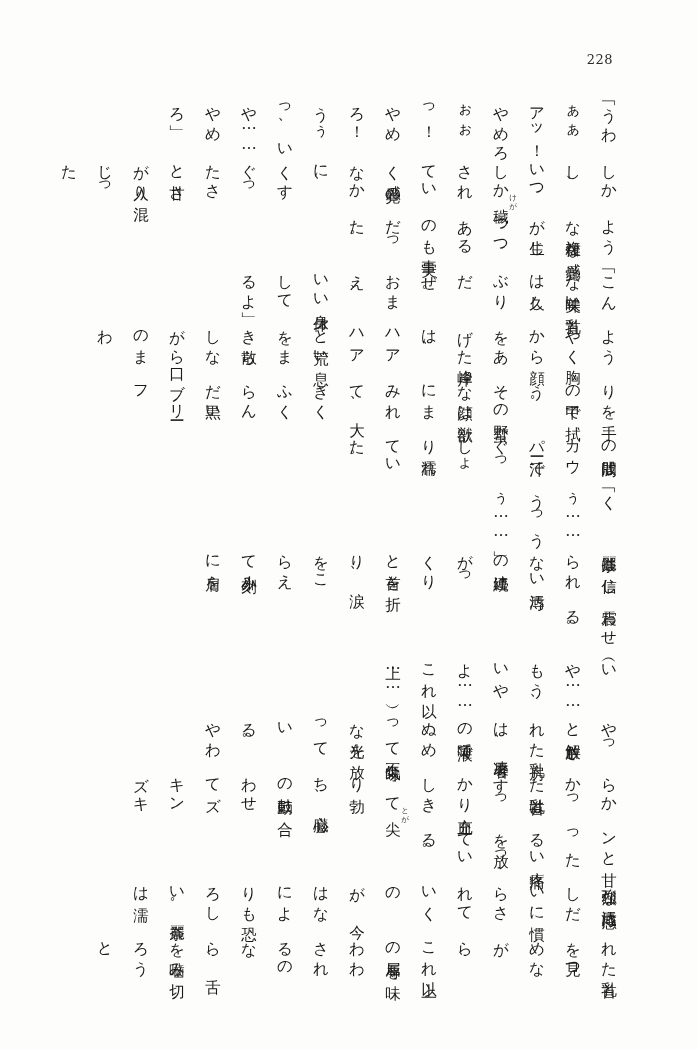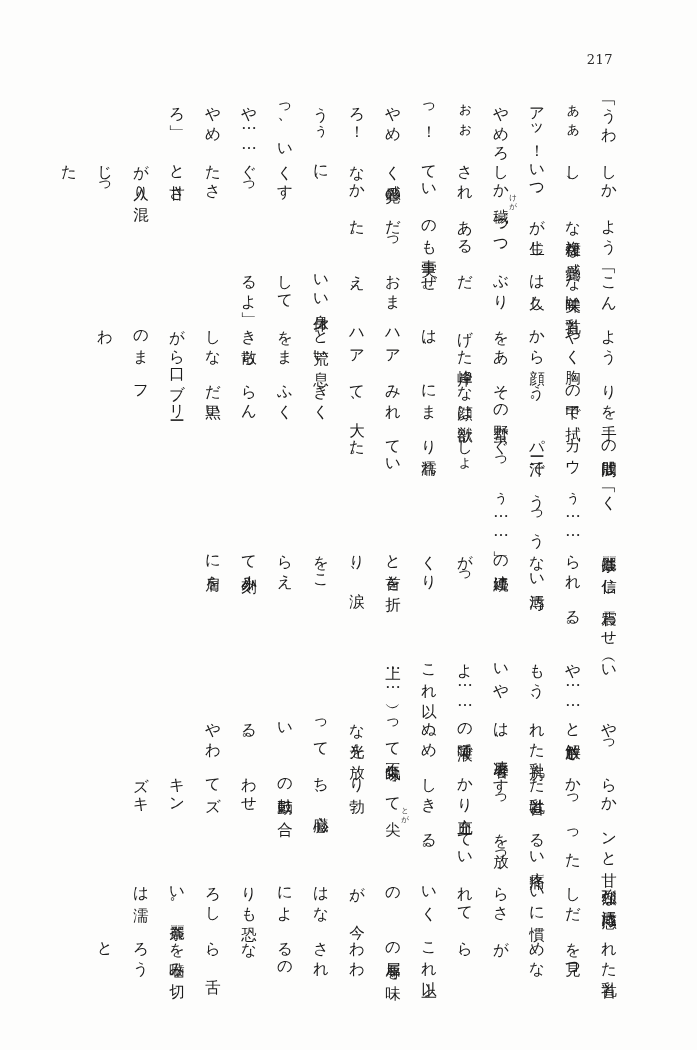--- a/index.html
+++ b/index.html
@@ -66,21 +66,21 @@
     letter-spacing: 0px;
     line-height: 1;
     color: #333;
   }
 </style>
 </head>
 <body>
 
 <div class="page">
 
-  <div class="page-number">217</div>
+  <div class="page-number">228</div>
 
   <div class="body-text">
     <p class="para">「うわぁぁアッ！ やめろぉぉっ！ やめろ！ うぅっ、いや……やめろ」</p>
     <p class="para">しかし、いつしか<ruby>穢<rt>けが</rt></ruby>されていく感覚のなかに、くすぐったさと甘さが入り混じった</p>
     <p class="para">ような複雑な感覚が生じつつあるのも事実だった。</p>
     <p class="para">「こんな美味い乳首は久しぶりだぜ。おまえ、いい身体してるよ」</p>
     <p class="para">ようやく胸から顔をあげた峰岸は、ハアハアと荒い息をまき散らしながら口のまわ</p>
     <p class="para">りを手の甲で拭う。その野蛮な顔は獣欲にまみれて、大きくふくらんだ黒いブリーフ</p>
     <p class="para">の股間はカウパー汁でぐっしょり濡れていた。</p>
     <p class="para">「くぅ……うっうぅ……」</p>

